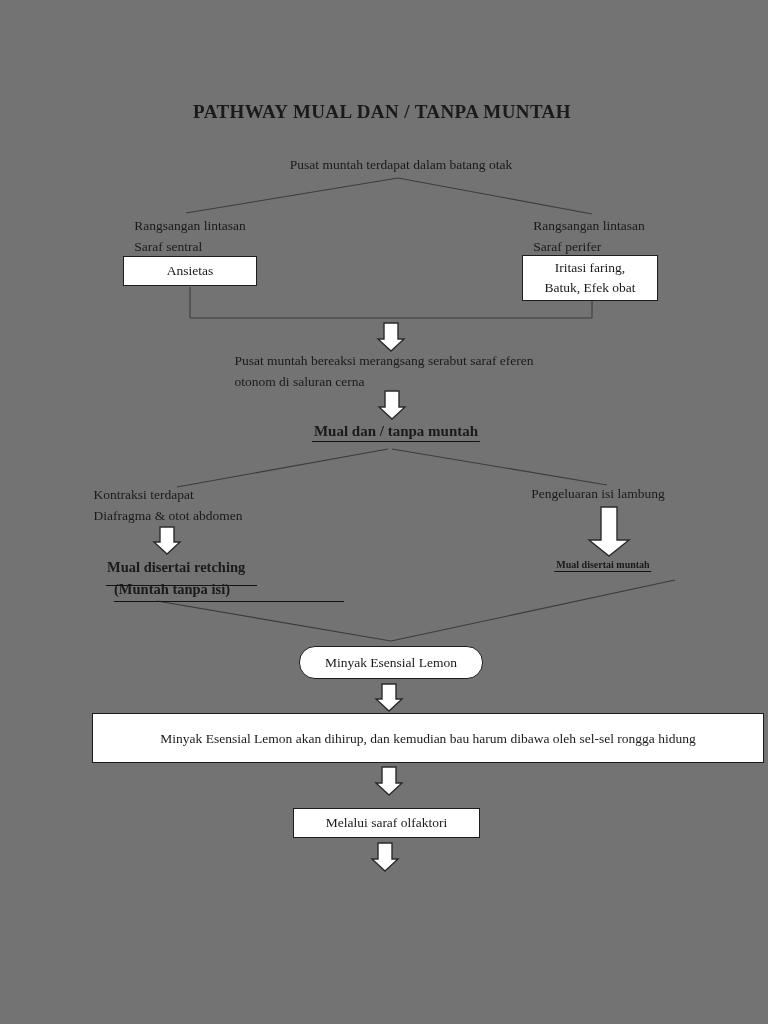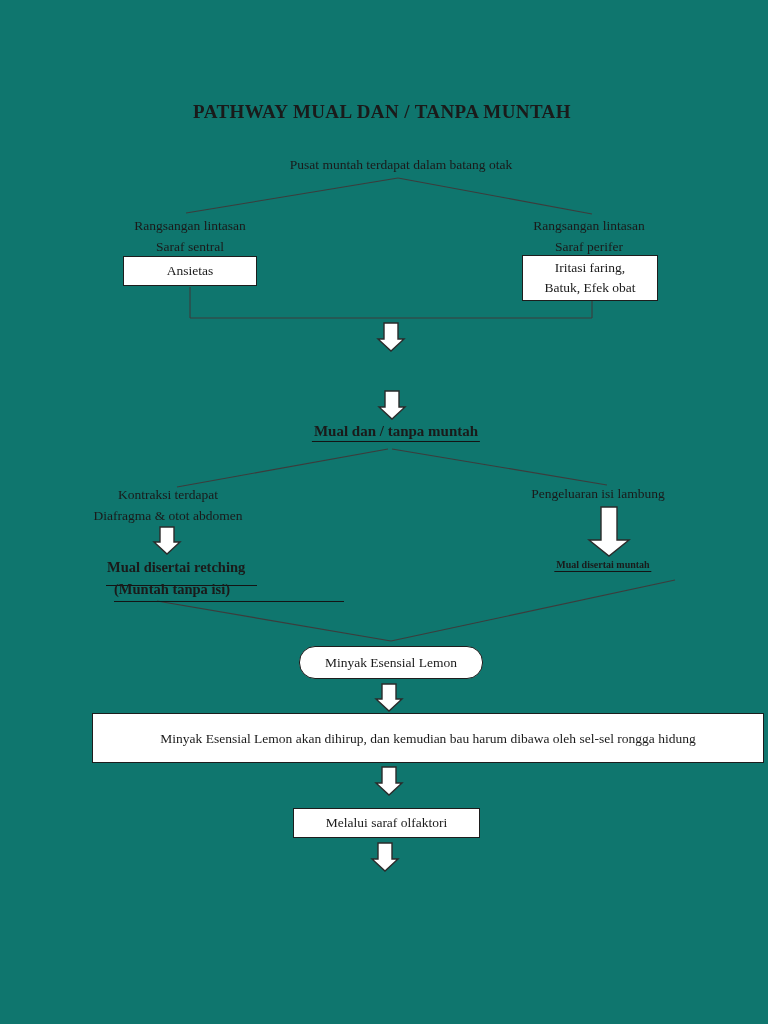--- a/index.html
+++ b/index.html
@@ -1,24 +1,24 @@
 <!DOCTYPE html>
 <html><head>
 <meta charset="utf-8">
 <style>
   html,body{margin:0;padding:0;background:#ffffff;}
   .page{
-    position:relative;width:768px;height:1024px;background:#0f766e;
+    position:relative;width:768px;height:1024px;background:#737373;
     font-family:"Liberation Serif","DejaVu Serif",serif;color:#1a1a1a;overflow:hidden;
   }
   .lines{position:absolute;left:0;top:0;width:768px;height:1024px;}
   .lines line{stroke:#3c3c3c;stroke-width:1.1;}
   .lines polygon{fill:#ffffff;stroke:#2b2b2b;stroke-width:1.4;stroke-linejoin:miter;}
   .txt{position:absolute;font-size:13.5px;line-height:20px;white-space:nowrap;}
-  .ctr{transform:translateX(-50%);text-align:center;}
+  .ctr{transform:translateX(-50%);}
   .doc-title{
     position:absolute;left:382px;top:101px;transform:translateX(-50%);
     font-size:19px;font-weight:bold;letter-spacing:.4px;white-space:nowrap;margin:0;
   }
   .box{
     position:absolute;border:1.5px solid #1d1d1d;background:#ffffff;
     display:flex;flex-direction:column;align-items:center;justify-content:center;
     font-size:13.5px;line-height:20px;text-align:center;box-sizing:border-box;
   }
   .outcome{
@@ -89,20 +89,24 @@
 
   <div class="box" style="left:123px;top:256px;width:134px;height:30px;">
     <div>Ansietas</div>
   </div>
 
   <div class="box" style="left:522px;top:255px;width:136px;height:46px;">
     <div>Iritasi faring,</div>
     <div>Batuk, Efek obat</div>
   </div>
 
+  <div class="txt ctr" style="left:384px;top:350px;line-height:21px;">
+    <div>Pusat muntah bereaksi merangsang serabut saraf eferen</div>
+    <div>otonom di saluran cerna</div>
+  </div>
 
   <div class="outcome">Mual dan / tanpa muntah</div>
 
   <div class="txt ctr" style="left:168px;top:484px;line-height:21px;">
     <div>Kontraksi terdapat</div>
     <div>Diafragma &amp; otot abdomen</div>
   </div>
 
   <div class="txt ctr" style="left:598px;top:484px;">Pengeluaran isi lambung</div>
 

